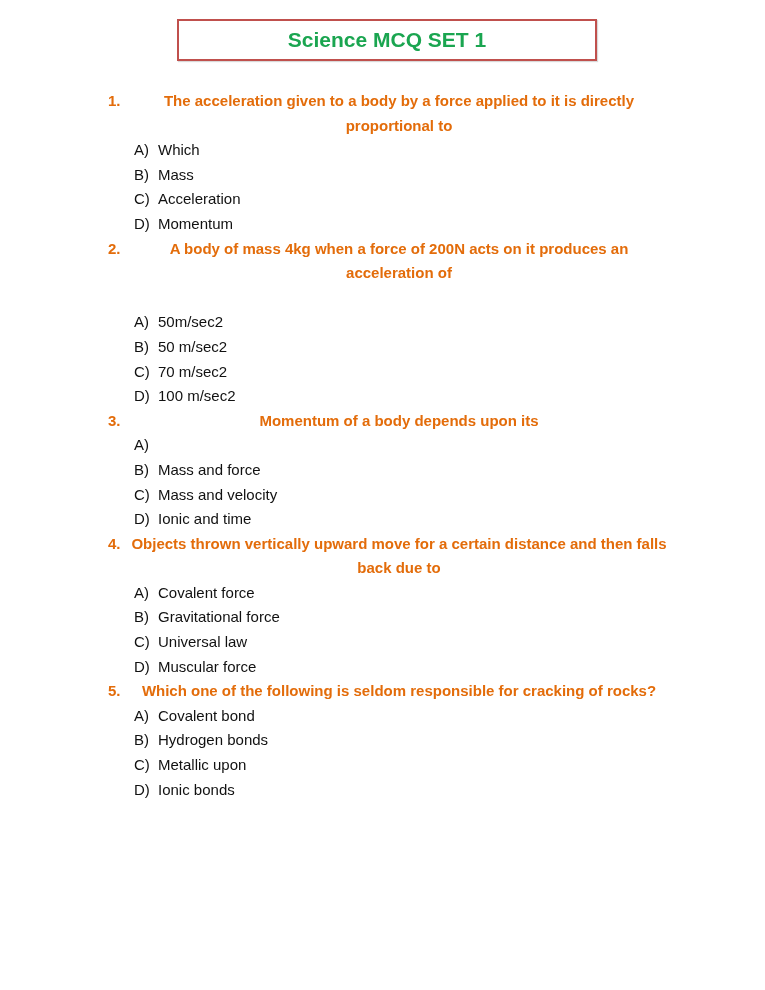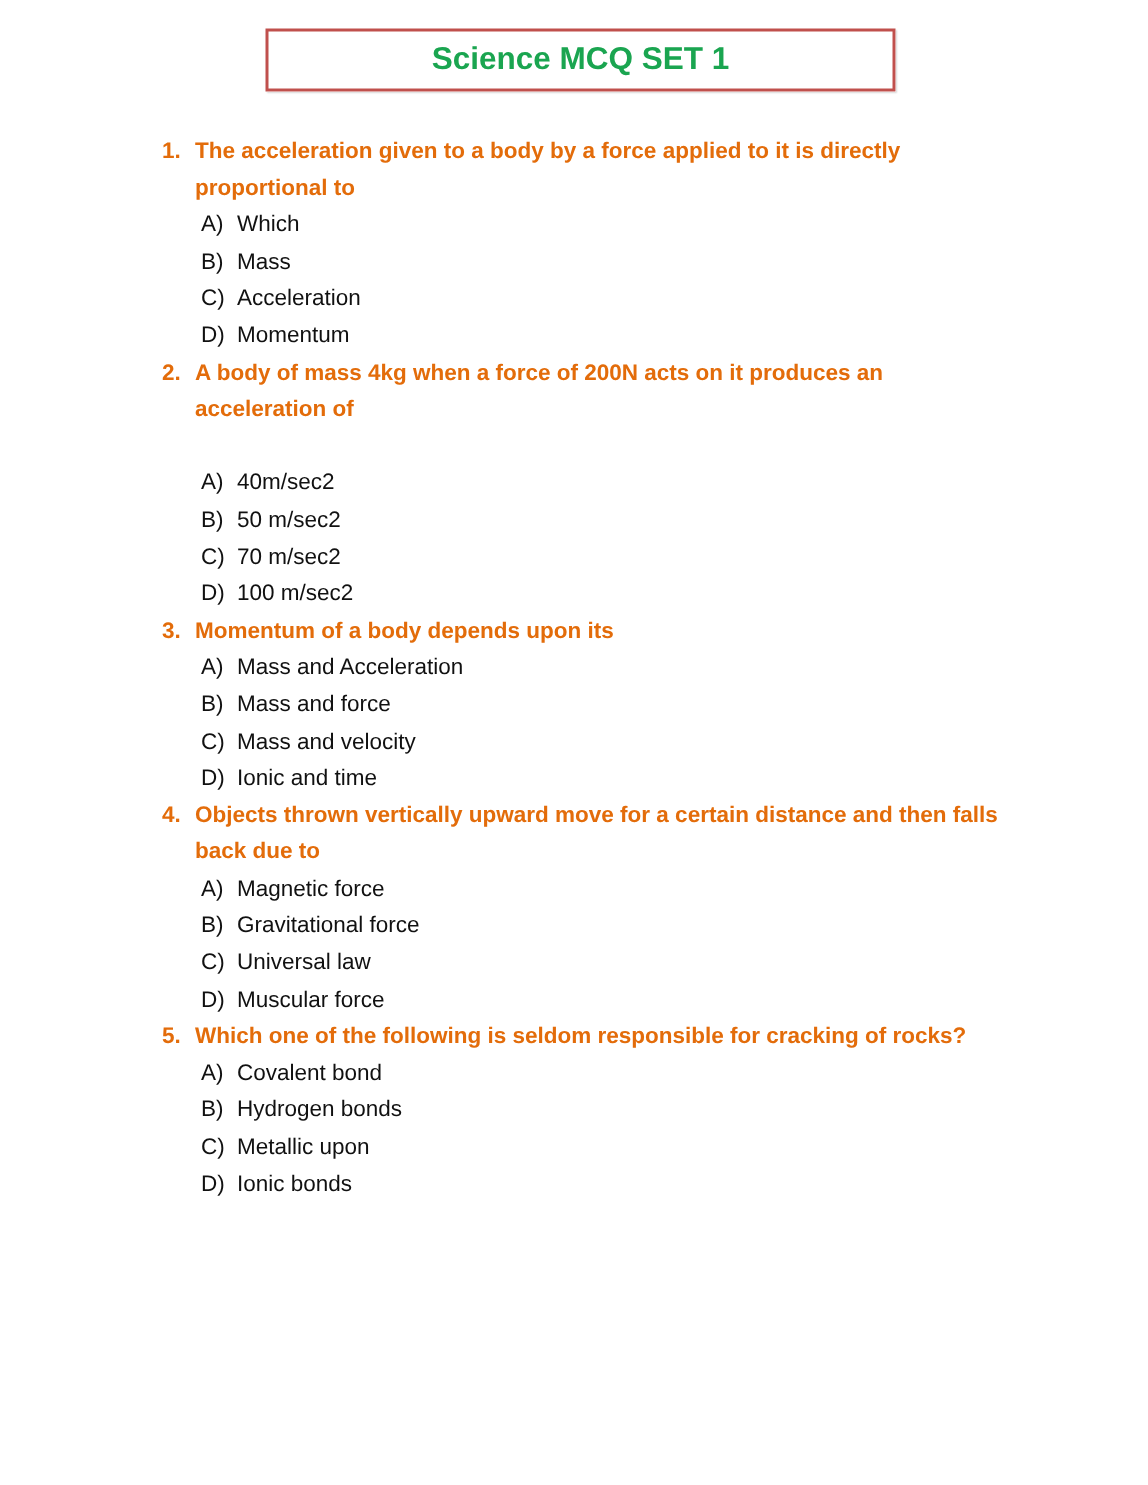--- a/index.html
+++ b/index.html
@@ -20,21 +20,21 @@
   .questions {
     position: absolute; left: 108px; top: 89px; width: 560px;
     margin: 0; padding: 0; list-style: none;
   }
   .q { margin: 0; padding: 0; }
   .q-head {
     display: flex; color: #e36c0a; font-weight: bold; font-size: 15px;
     line-height: 24.6px;
   }
   .q-num { width: 22px; flex: none; }
-  .q-text { flex: 1; }
+  .q-text { flex: 1; text-align: center; }
   .opts { list-style: none; margin: 0; padding: 0 0 0 26px; }
   .opt {
     display: flex; font-size: 15px; line-height: 24.6px; color: #111111;
   }
   .opt-letter { width: 24px; flex: none; }
   .gap { height: 24.6px; }
 </style>
 </head>
 <body>
 
@@ -71,21 +71,21 @@
 
   <li class="q">
     <div class="q-head">
       <span class="q-num">2.</span>
       <span class="q-text">A body of mass 4kg when a force of 200N acts on it produces an acceleration of</span>
     </div>
     <div class="gap"></div>
     <ul class="opts">
       <li class="opt">
           <span class="opt-letter">A)</span>
-          <span>40m/sec2</span>
+          <span>50m/sec2</span>
         </li>
       <li class="opt">
           <span class="opt-letter">B)</span>
           <span>50 m/sec2</span>
         </li>
       <li class="opt">
           <span class="opt-letter">C)</span>
           <span>70 m/sec2</span>
         </li>
       <li class="opt">
@@ -96,21 +96,20 @@
   </li>
 
   <li class="q">
     <div class="q-head">
       <span class="q-num">3.</span>
       <span class="q-text">Momentum of a body depends upon its</span>
     </div>
     <ul class="opts">
       <li class="opt">
           <span class="opt-letter">A)</span>
-          <span>Mass and Acceleration</span>
         </li>
       <li class="opt">
           <span class="opt-letter">B)</span>
           <span>Mass and force</span>
         </li>
       <li class="opt">
           <span class="opt-letter">C)</span>
           <span>Mass and velocity</span>
         </li>
       <li class="opt">
@@ -121,21 +120,21 @@
   </li>
 
   <li class="q">
     <div class="q-head">
       <span class="q-num">4.</span>
       <span class="q-text">Objects thrown vertically upward move for a certain distance and then falls back due to</span>
     </div>
     <ul class="opts">
       <li class="opt">
           <span class="opt-letter">A)</span>
-          <span>Magnetic force</span>
+          <span>Covalent force</span>
         </li>
       <li class="opt">
           <span class="opt-letter">B)</span>
           <span>Gravitational force</span>
         </li>
       <li class="opt">
           <span class="opt-letter">C)</span>
           <span>Universal law</span>
         </li>
       <li class="opt">

